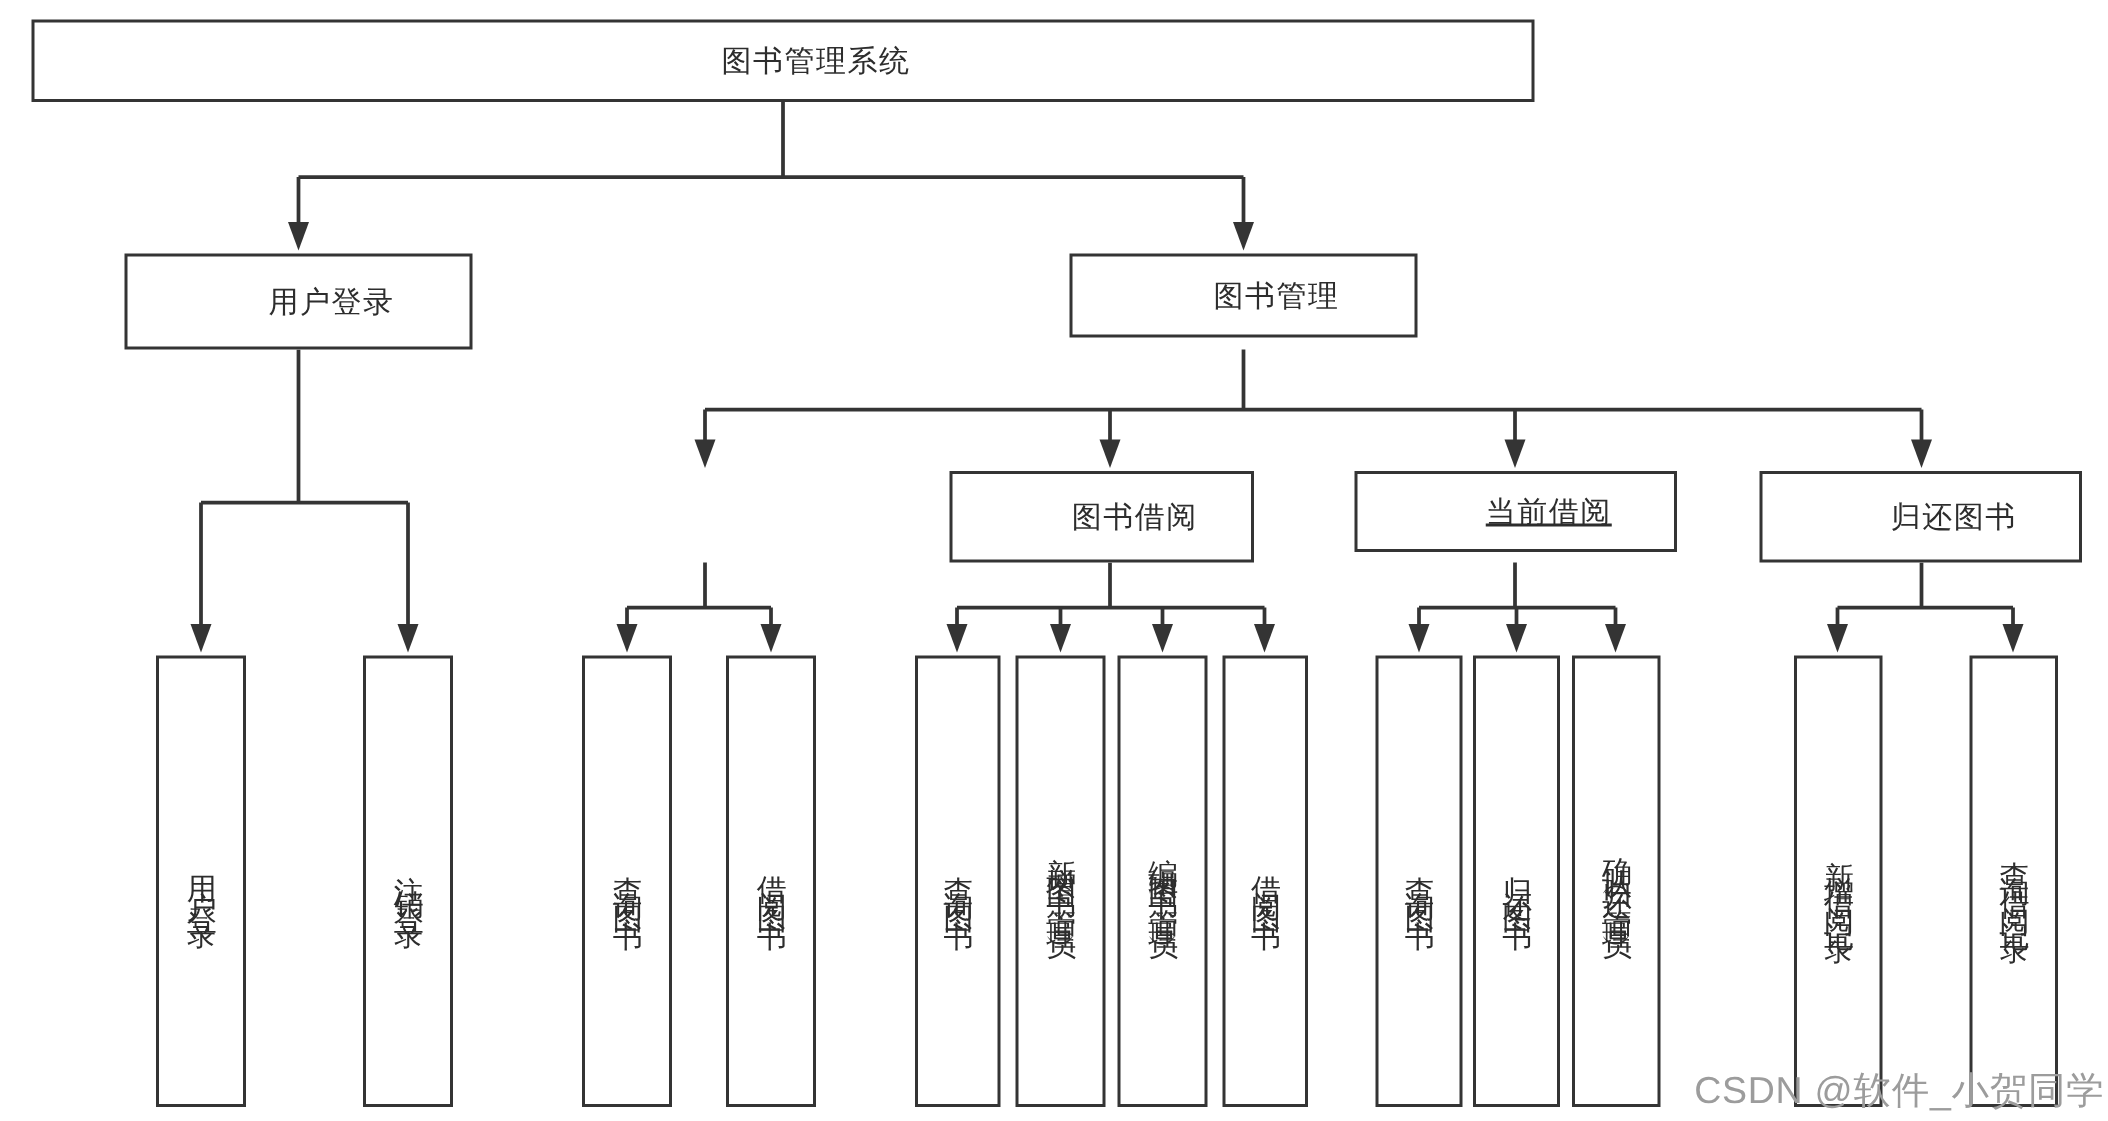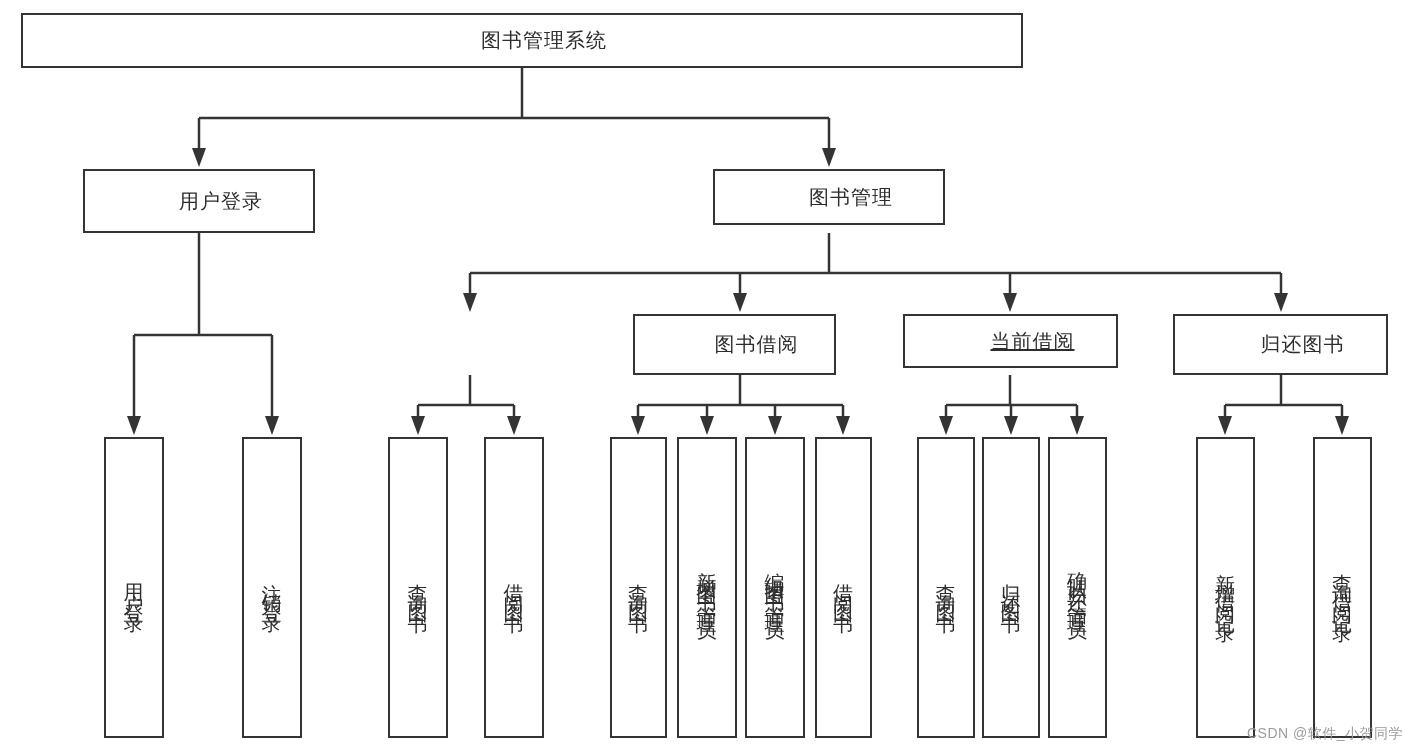--- a/index.html
+++ b/index.html
@@ -45,21 +45,21 @@
     writing-mode: vertical-rl;
     text-orientation: mixed;
     letter-spacing: 10px;
     line-height: 1;
   }
   .v.tight { letter-spacing: 7px; }
   .watermark {
     position: absolute;
     right: 2px;
     bottom: 4px;
-    font-size: 14px;
+    font-size: 25px;
     letter-spacing: 0.5px;
     color: var(--wm);
     z-index: 5;
     white-space: nowrap;
   }
 </style>
 </head>
 <body>
 
 <div id="canvas">

